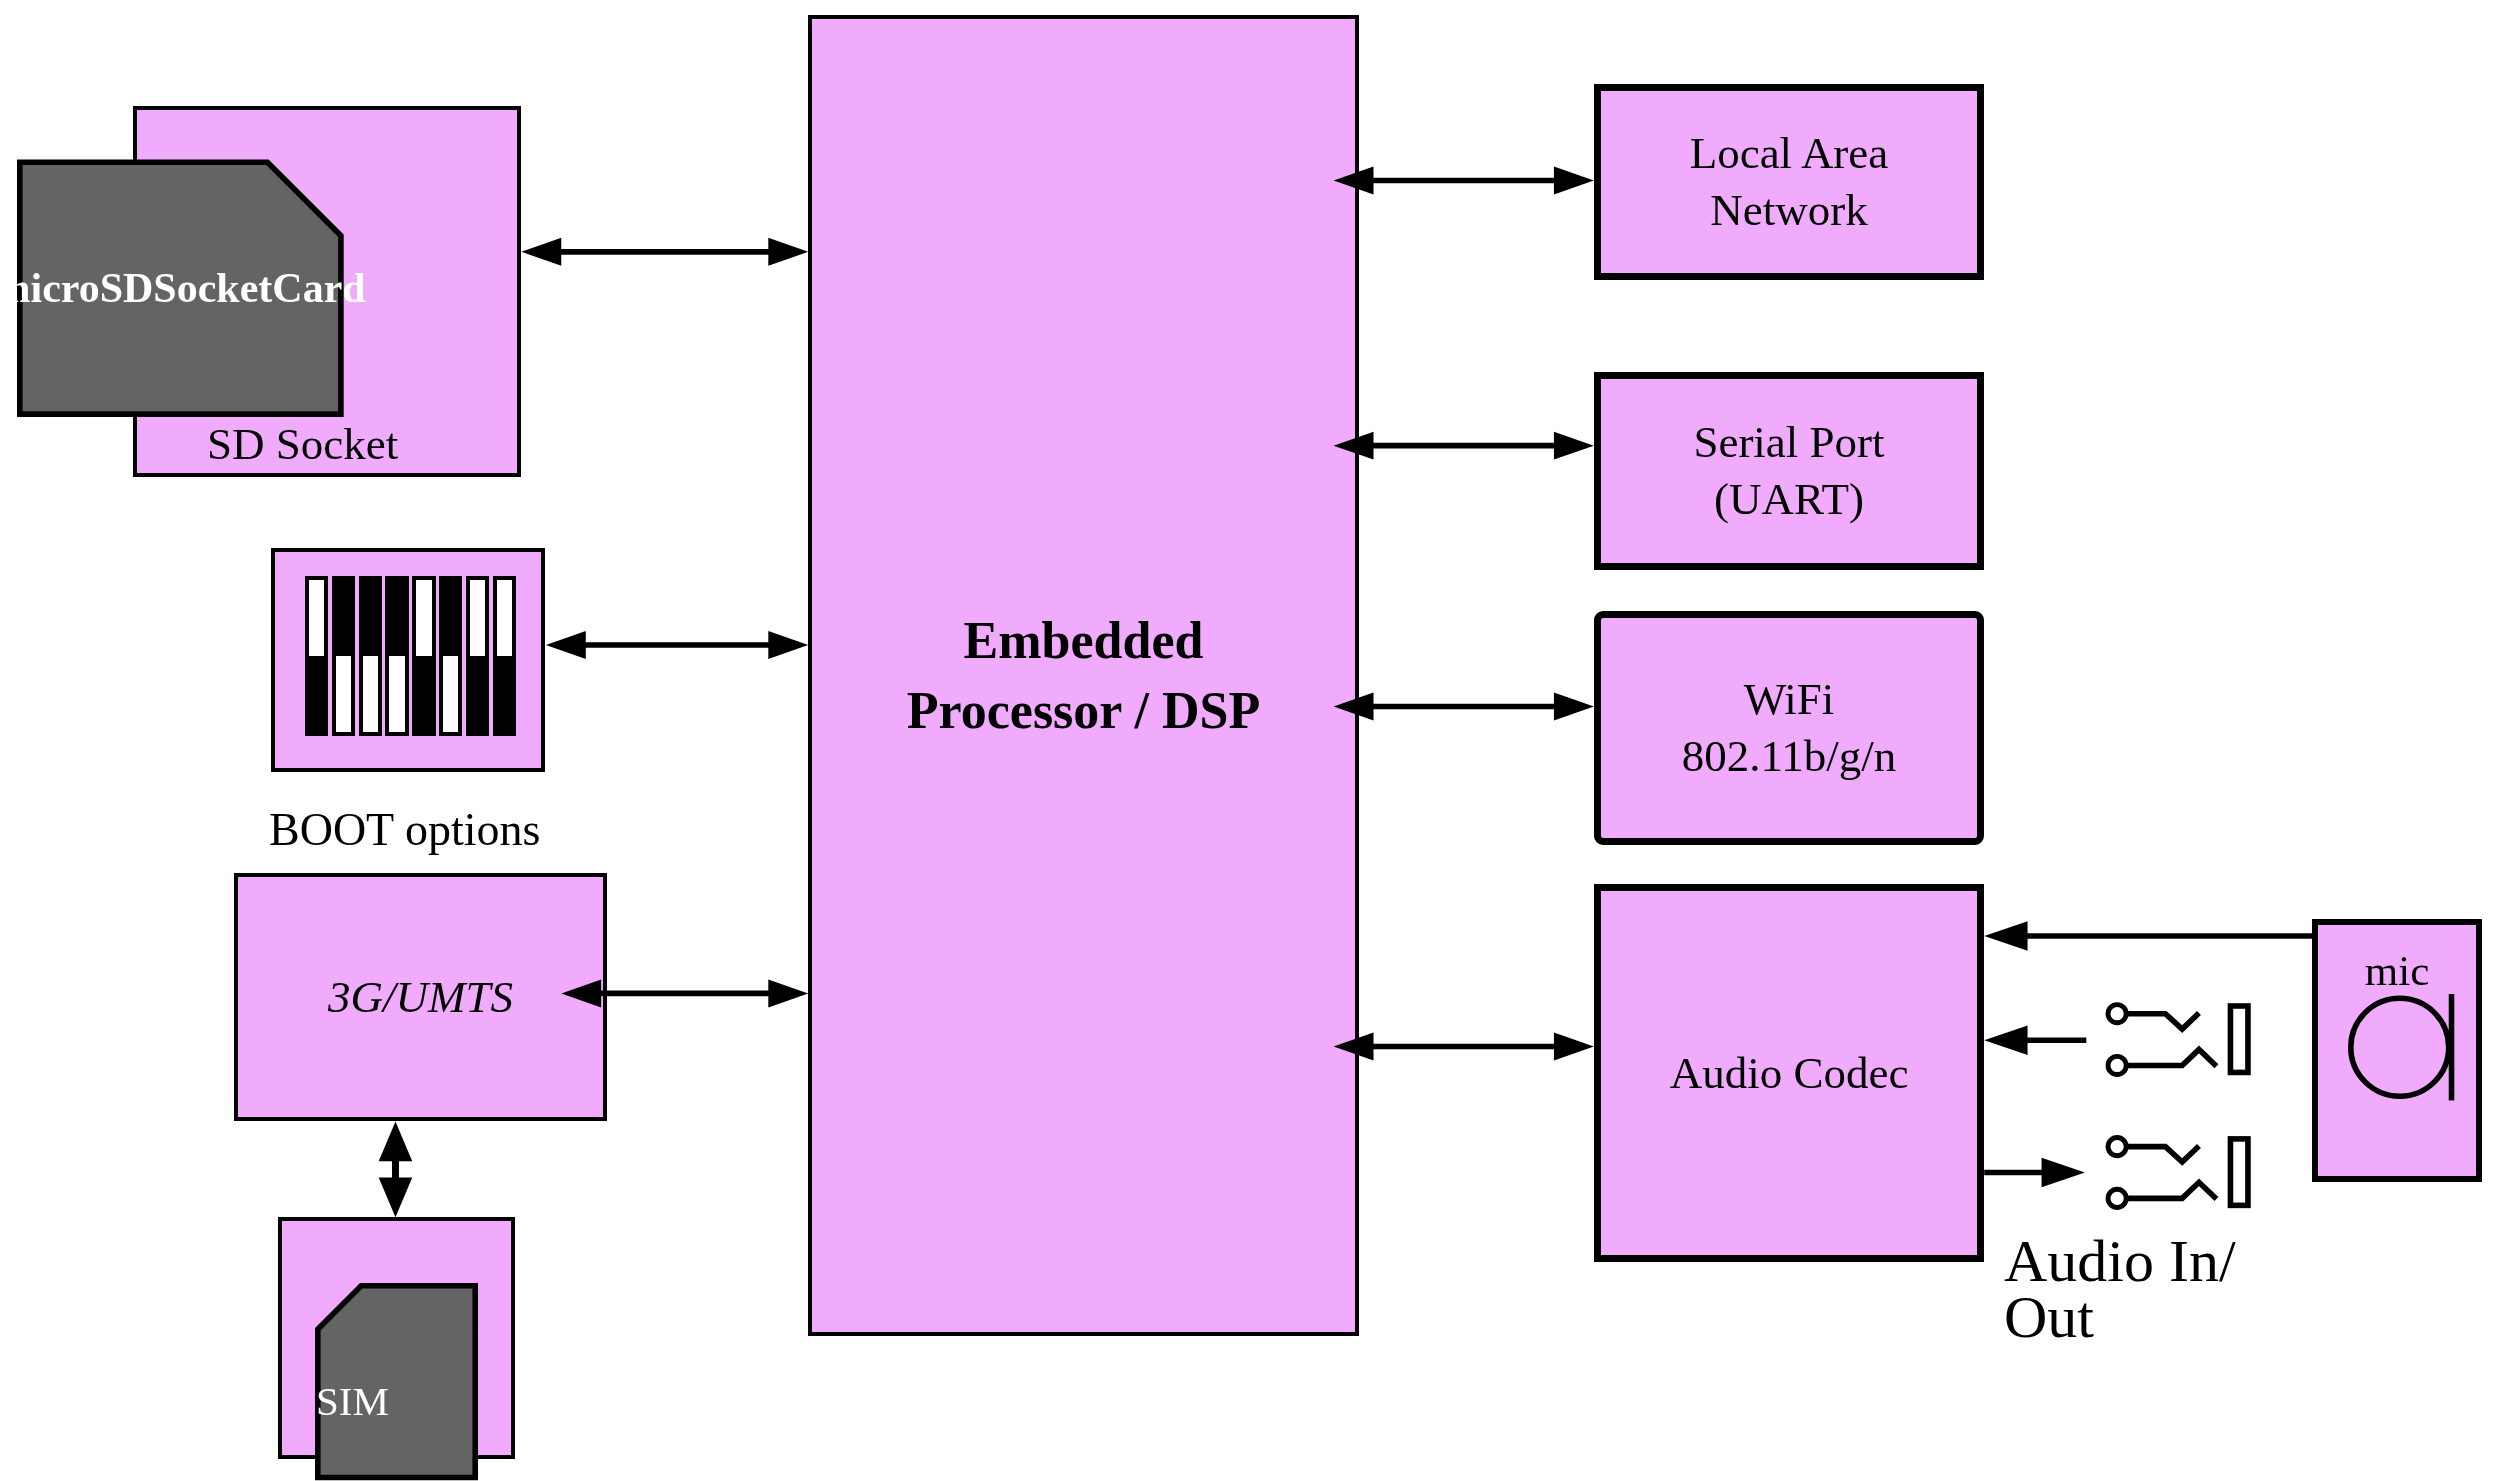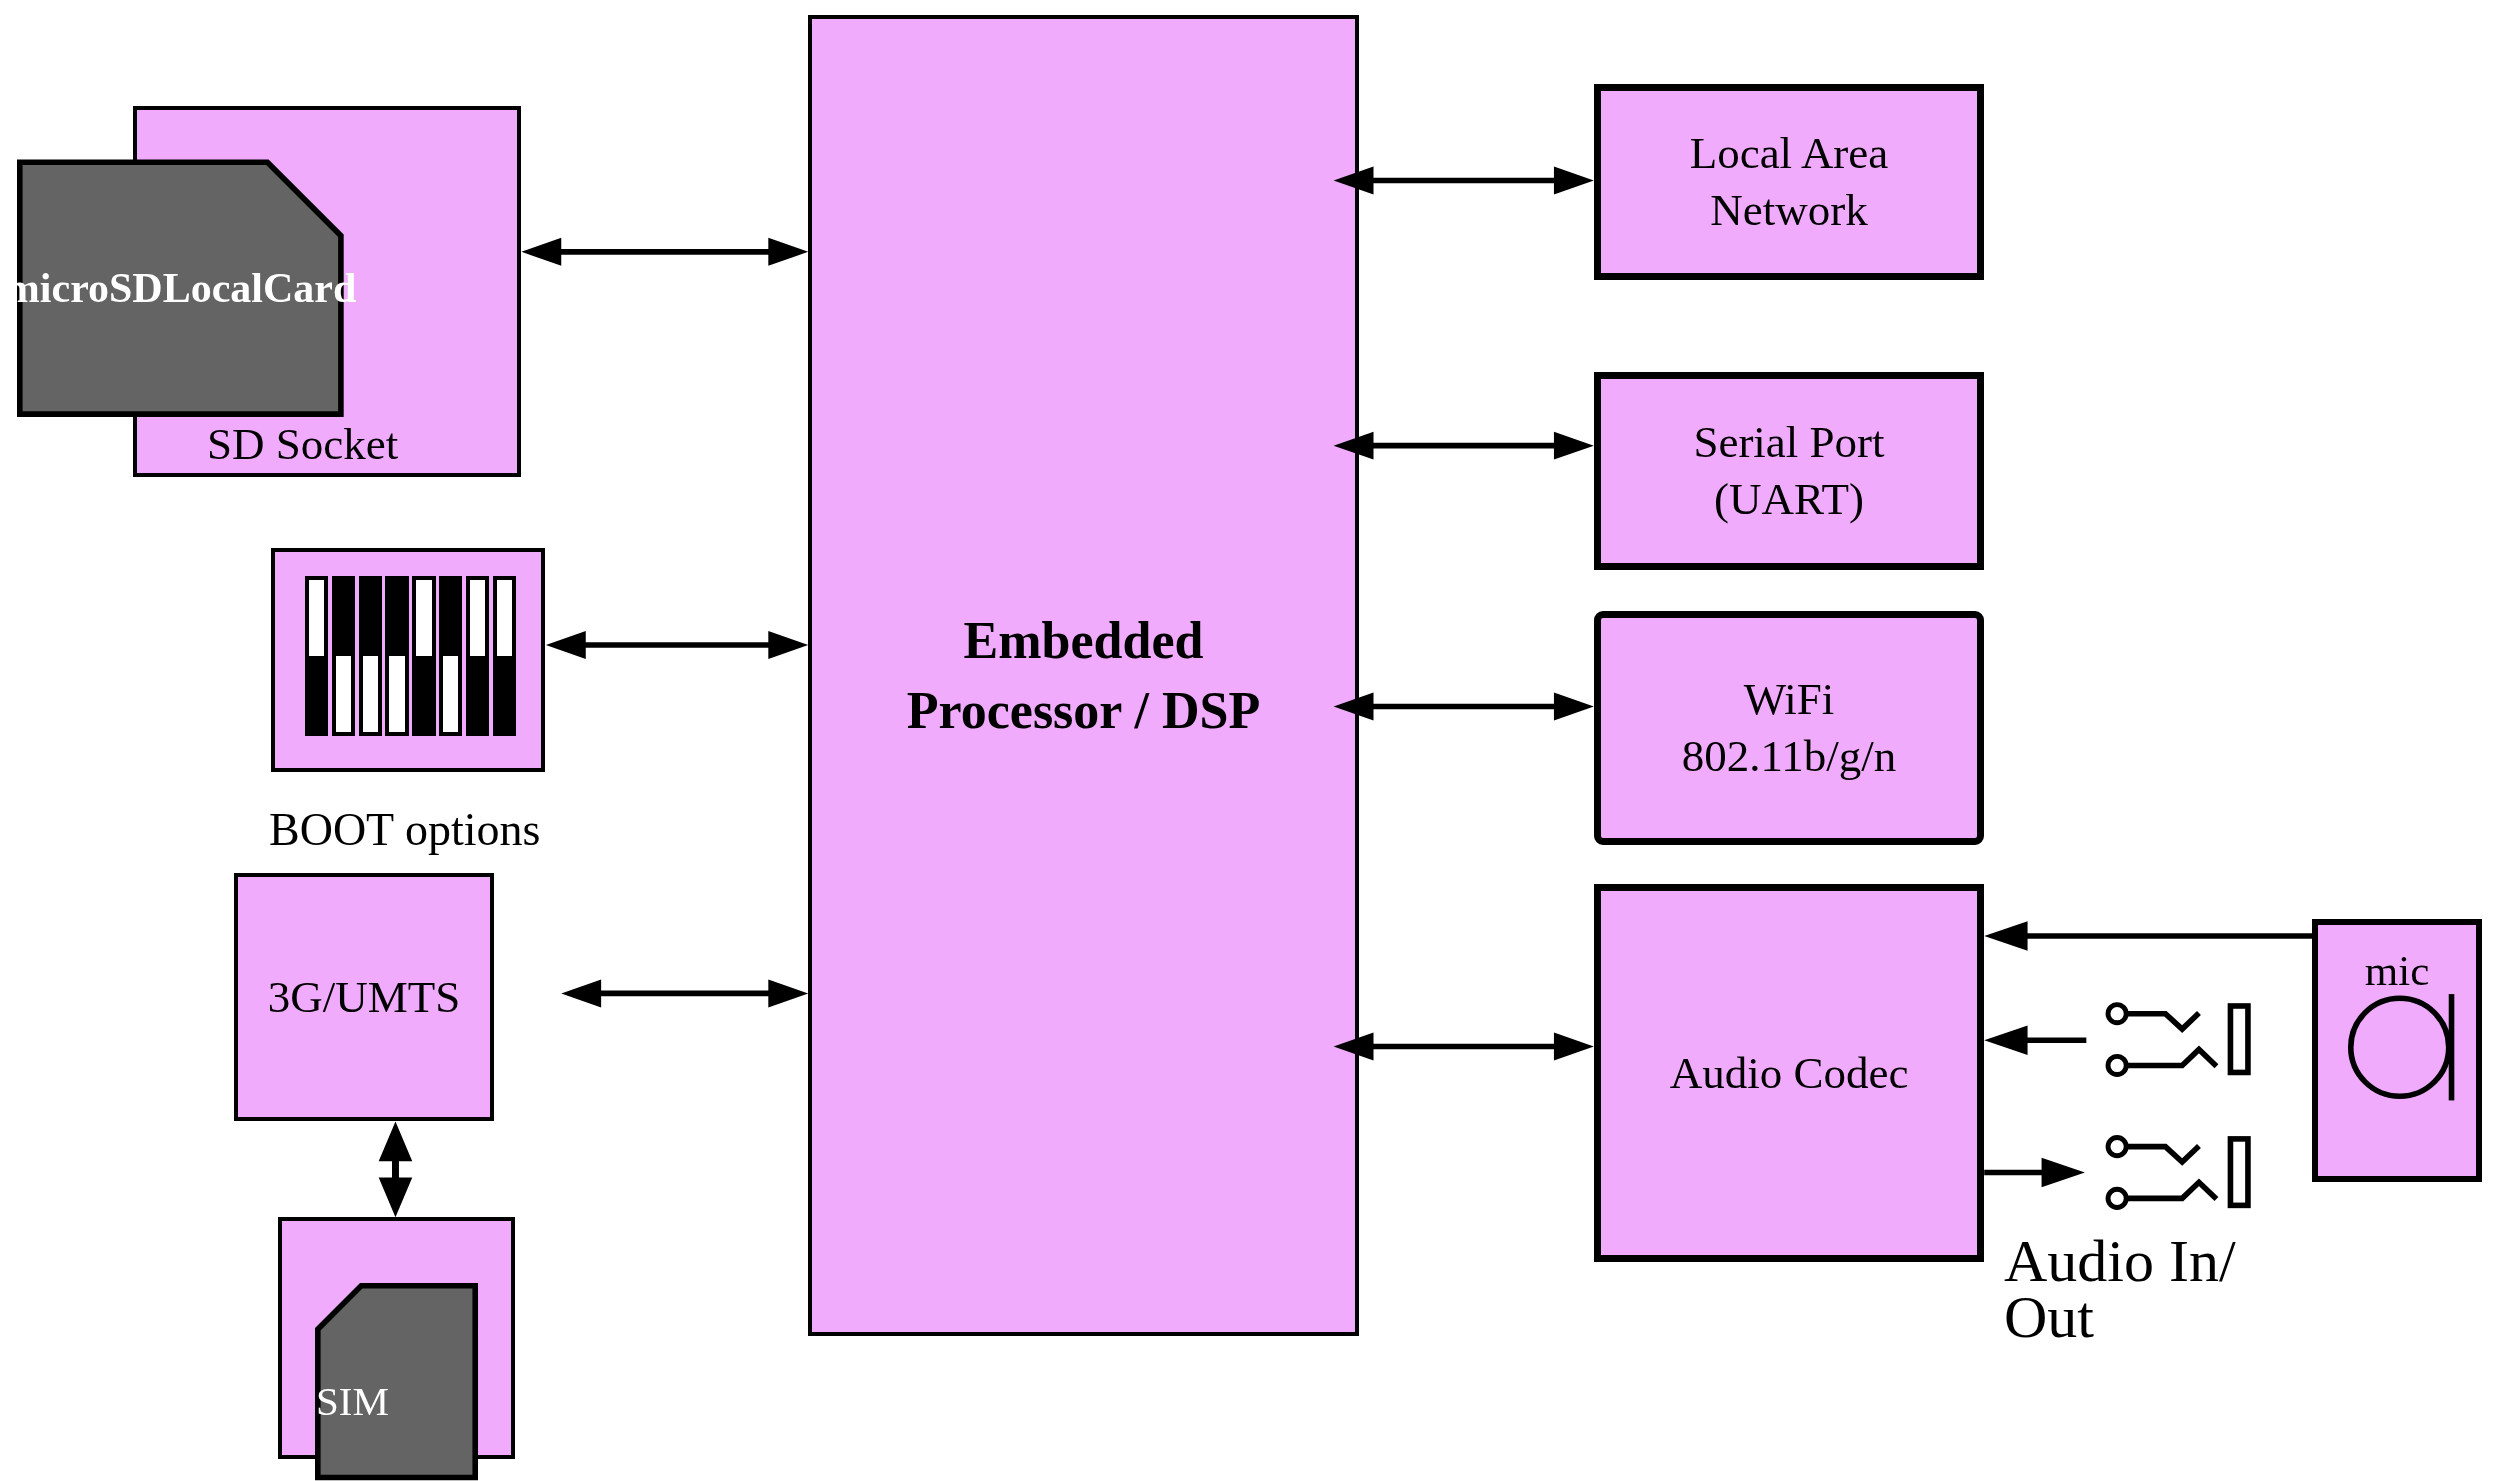--- a/index.html
+++ b/index.html
@@ -45,21 +45,21 @@
 </style>
 </head>
 <body>
 
 <div class="canvas">
 
   <div class="box" style="left:133px; top:106px; width:388px; height:371px;"></div>
 
   <div class="box" style="left:271px; top:548px; width:274px; height:224px;"></div>
 
-  <div class="box t-box" style="left:234px; top:873px; width:260px; height:248px;">
+  <div class="box t-box" style="left:234px; top:873px; width:373px; height:248px;font-style:italic;">
     <span class="line">3G/UMTS</span>
   </div>
 
   <div class="box" style="left:278px; top:1217px; width:237px; height:242px;"></div>
 
   <div class="box t-proc" style="left:808px; top:15.4px; width:551px; height:1321px;">
     <span class="line">Embedded</span>
     <span class="line">Processor / DSP</span>
   </div>
 
@@ -209,21 +209,21 @@
     </g>
 
     <g stroke="#000" stroke-width="8" fill="none">
       <circle cx="3430" cy="1497" r="70"></circle>
       <line x1="3504" y1="1421" x2="3504" y2="1573"></line>
     </g>
   </svg>
 
   <div class="cardtext t-card" style="left:19.6px; top:162px; width:322px; height:252px;">
     <span class="line">microSD</span>
-    <span class="line">Local</span>
+    <span class="line">Socket</span>
     <span class="line">Card</span>
   </div>
 
   <div class="lbl t-lbl" style="left:207px; top:418px; width:280px;">SD Socket</div>
 
   <div class="lbl t-boot" style="left:269px; top:803px; width:322px;">BOOT options</div>
 
   <div class="lbl t-sim" style="left:316px; top:1377px; width:154px; color:#fff;">SIM</div>
 
   <div class="lbl t-io" style="left:2004px; top:1233px; width:280px;">

